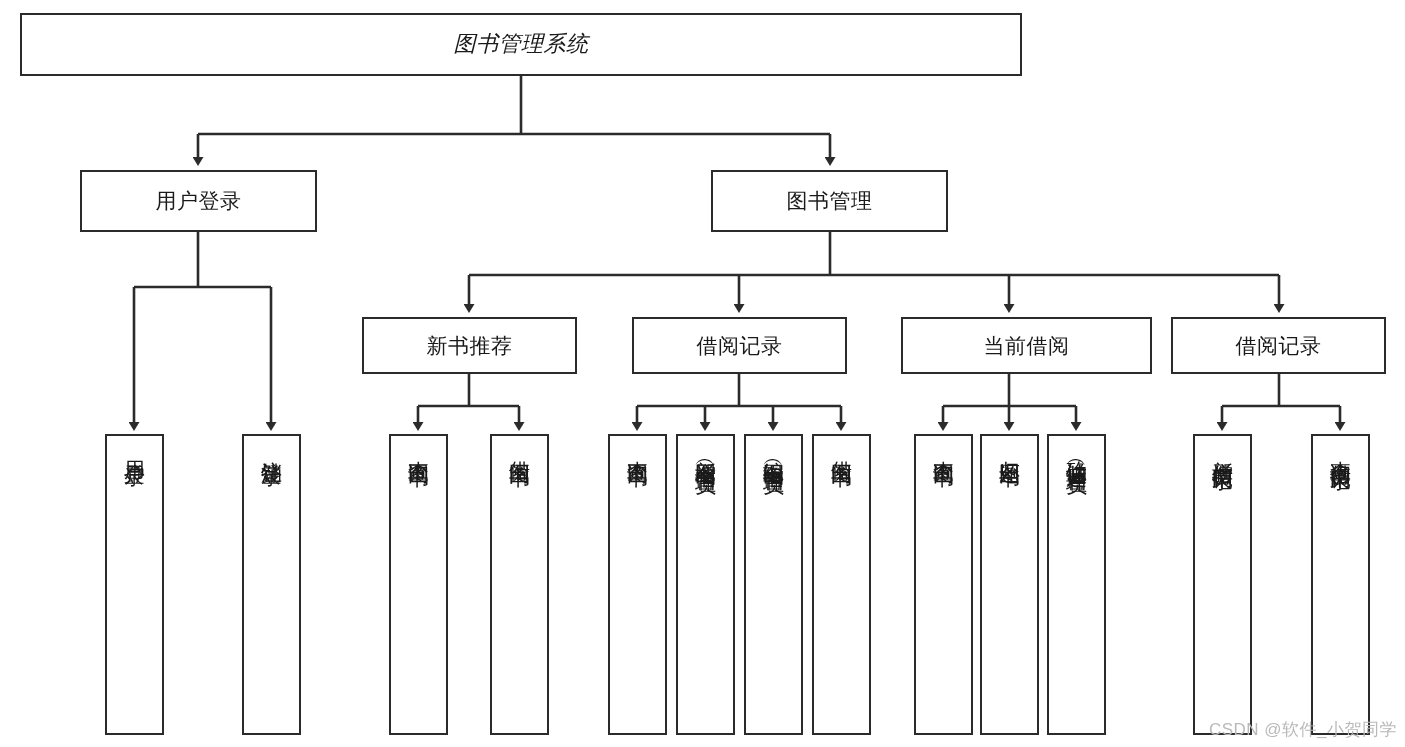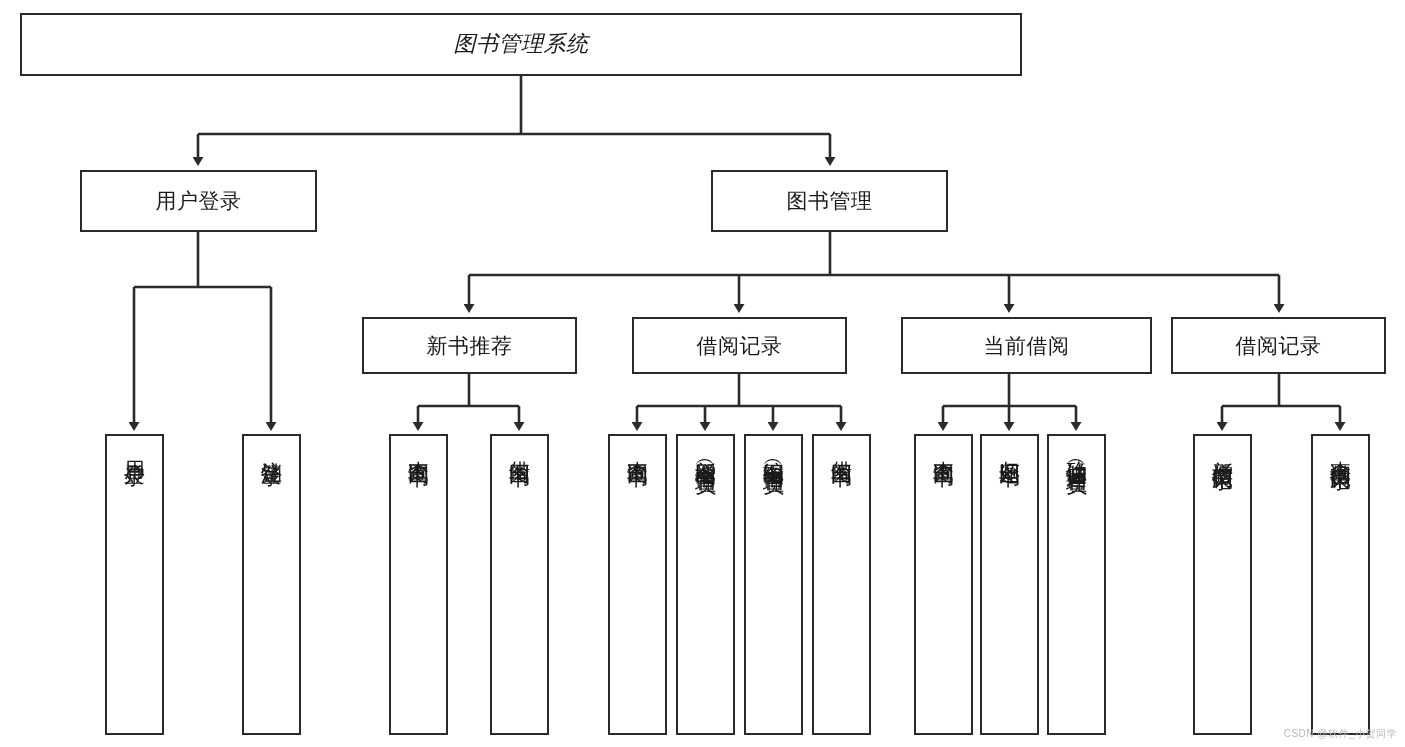--- a/index.html
+++ b/index.html
@@ -57,21 +57,21 @@
     text-orientation: upright;
     font-size: 21px;
     line-height: 1.05;
     letter-spacing: 2px;
     white-space: nowrap;
   }
   .watermark {
     position: absolute;
     right: 8px;
     bottom: 6px;
-    font-size: 10px;
+    font-size: 17px;
     color: #b9b9b9;
     letter-spacing: 0.5px;
     white-space: nowrap;
     user-select: none;
   }
 </style>
 </head>
 <body>
 
 <div id="canvas">

